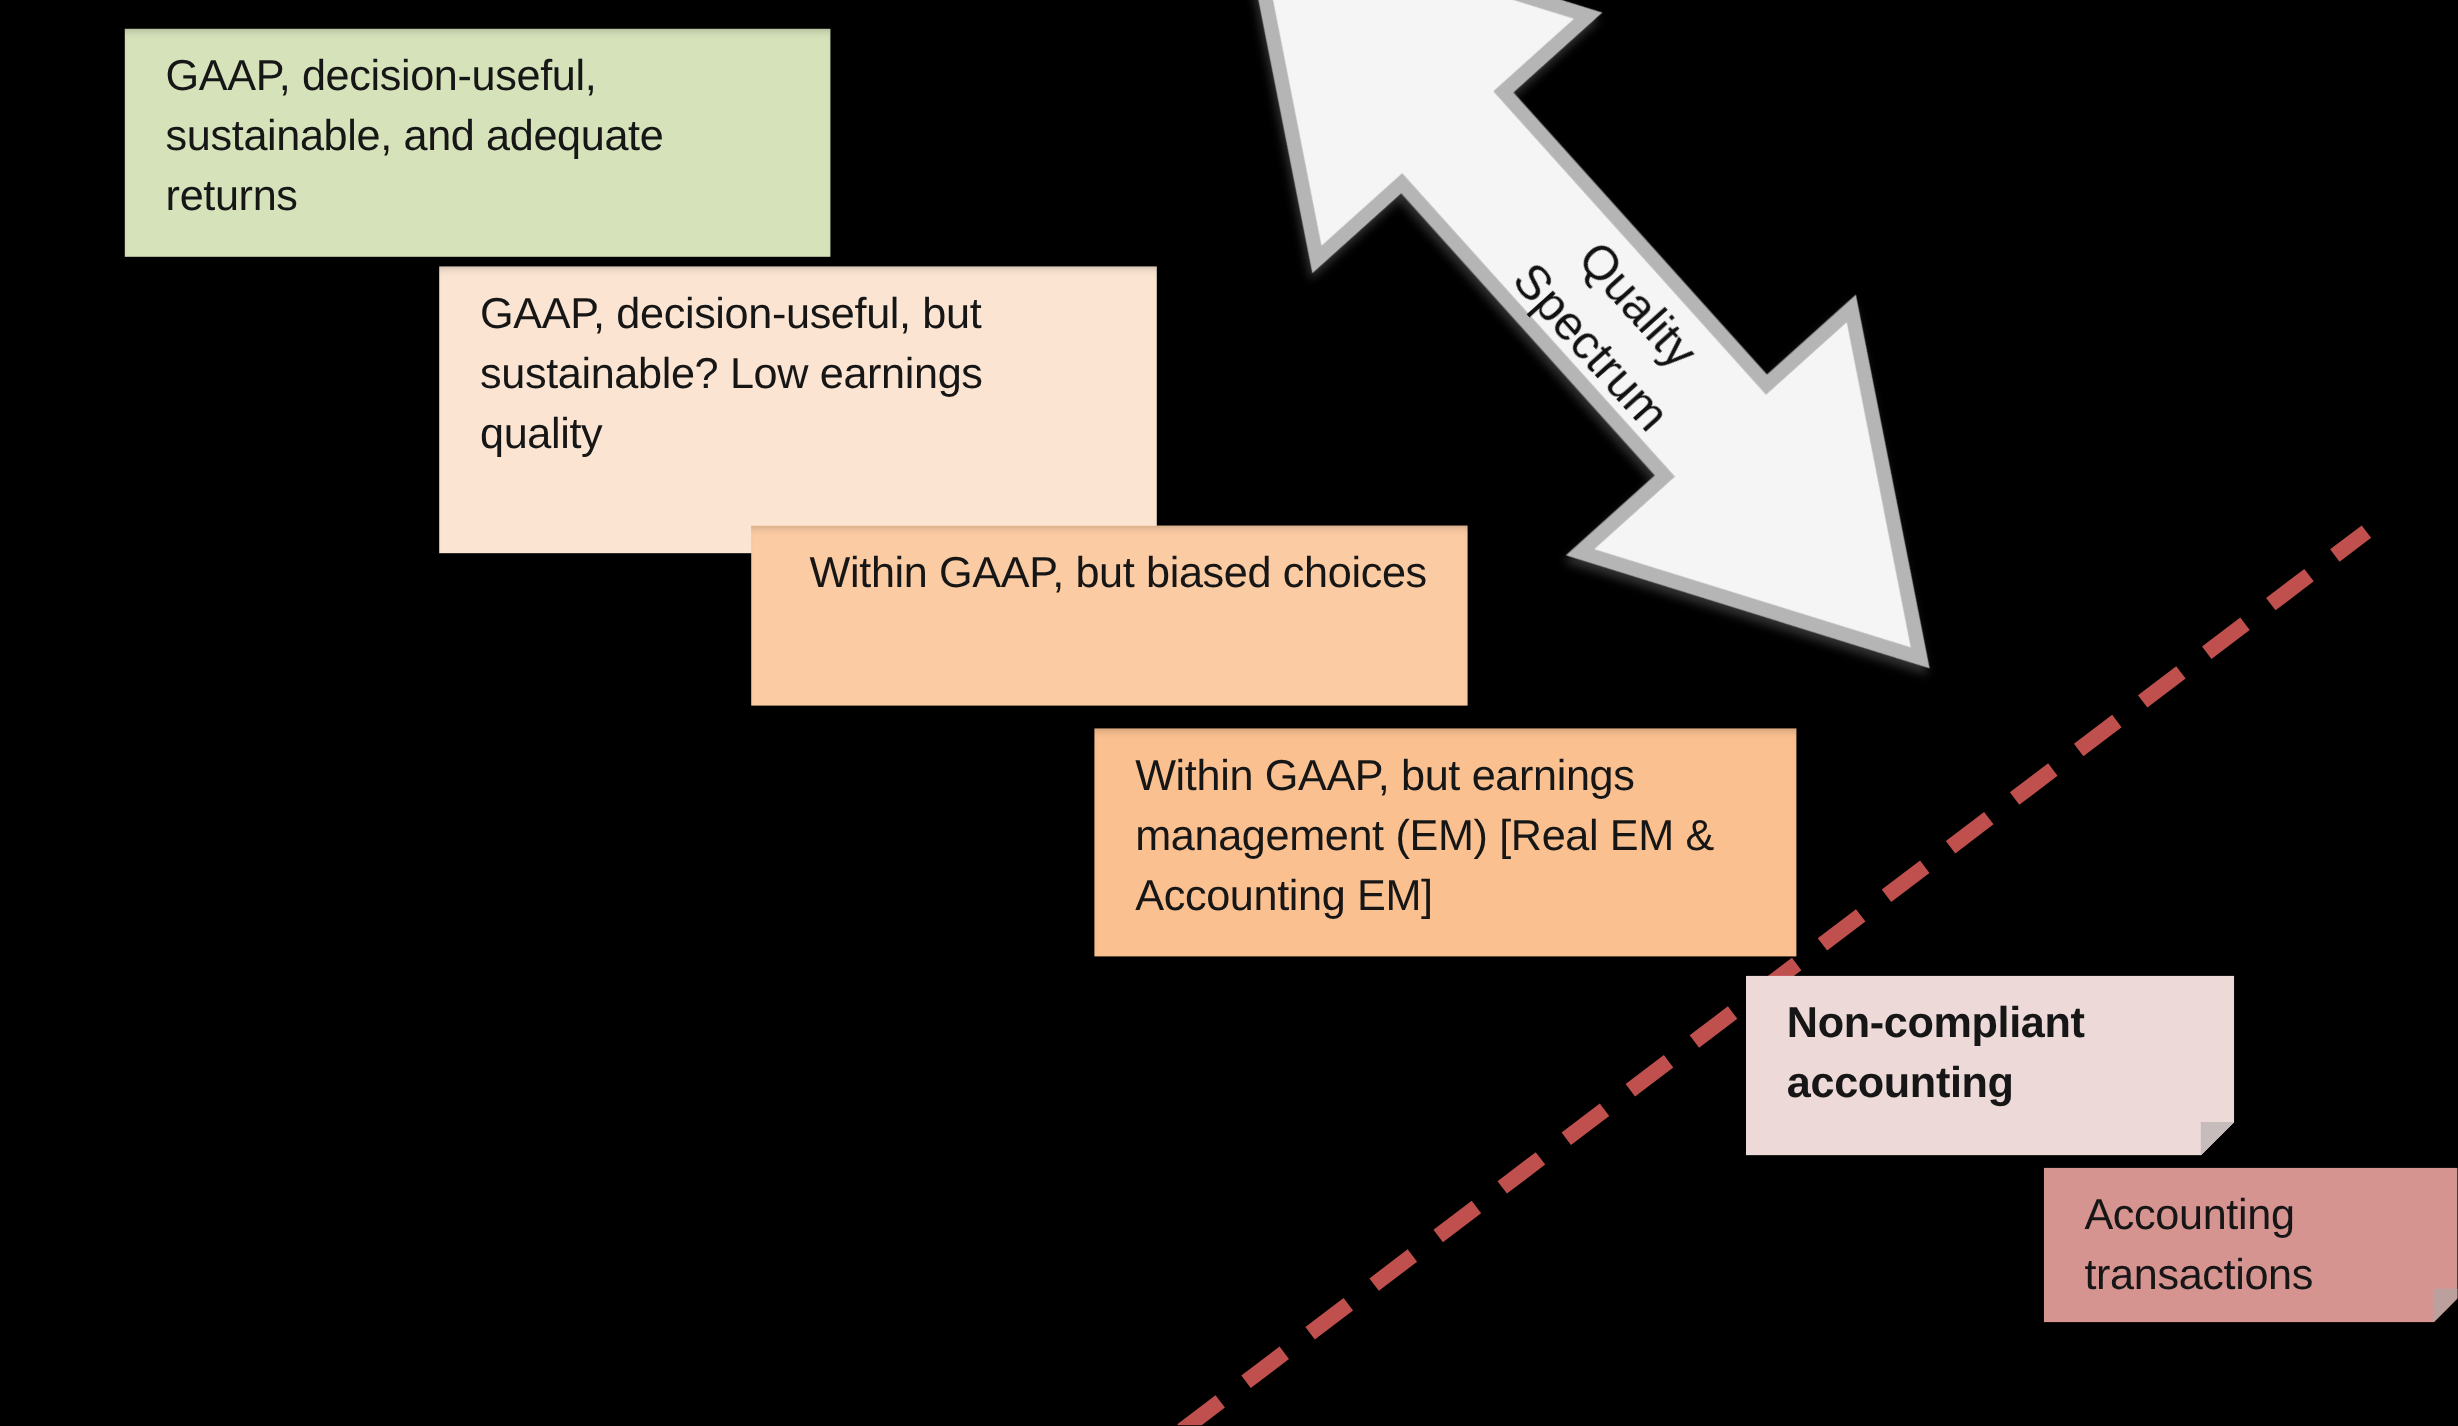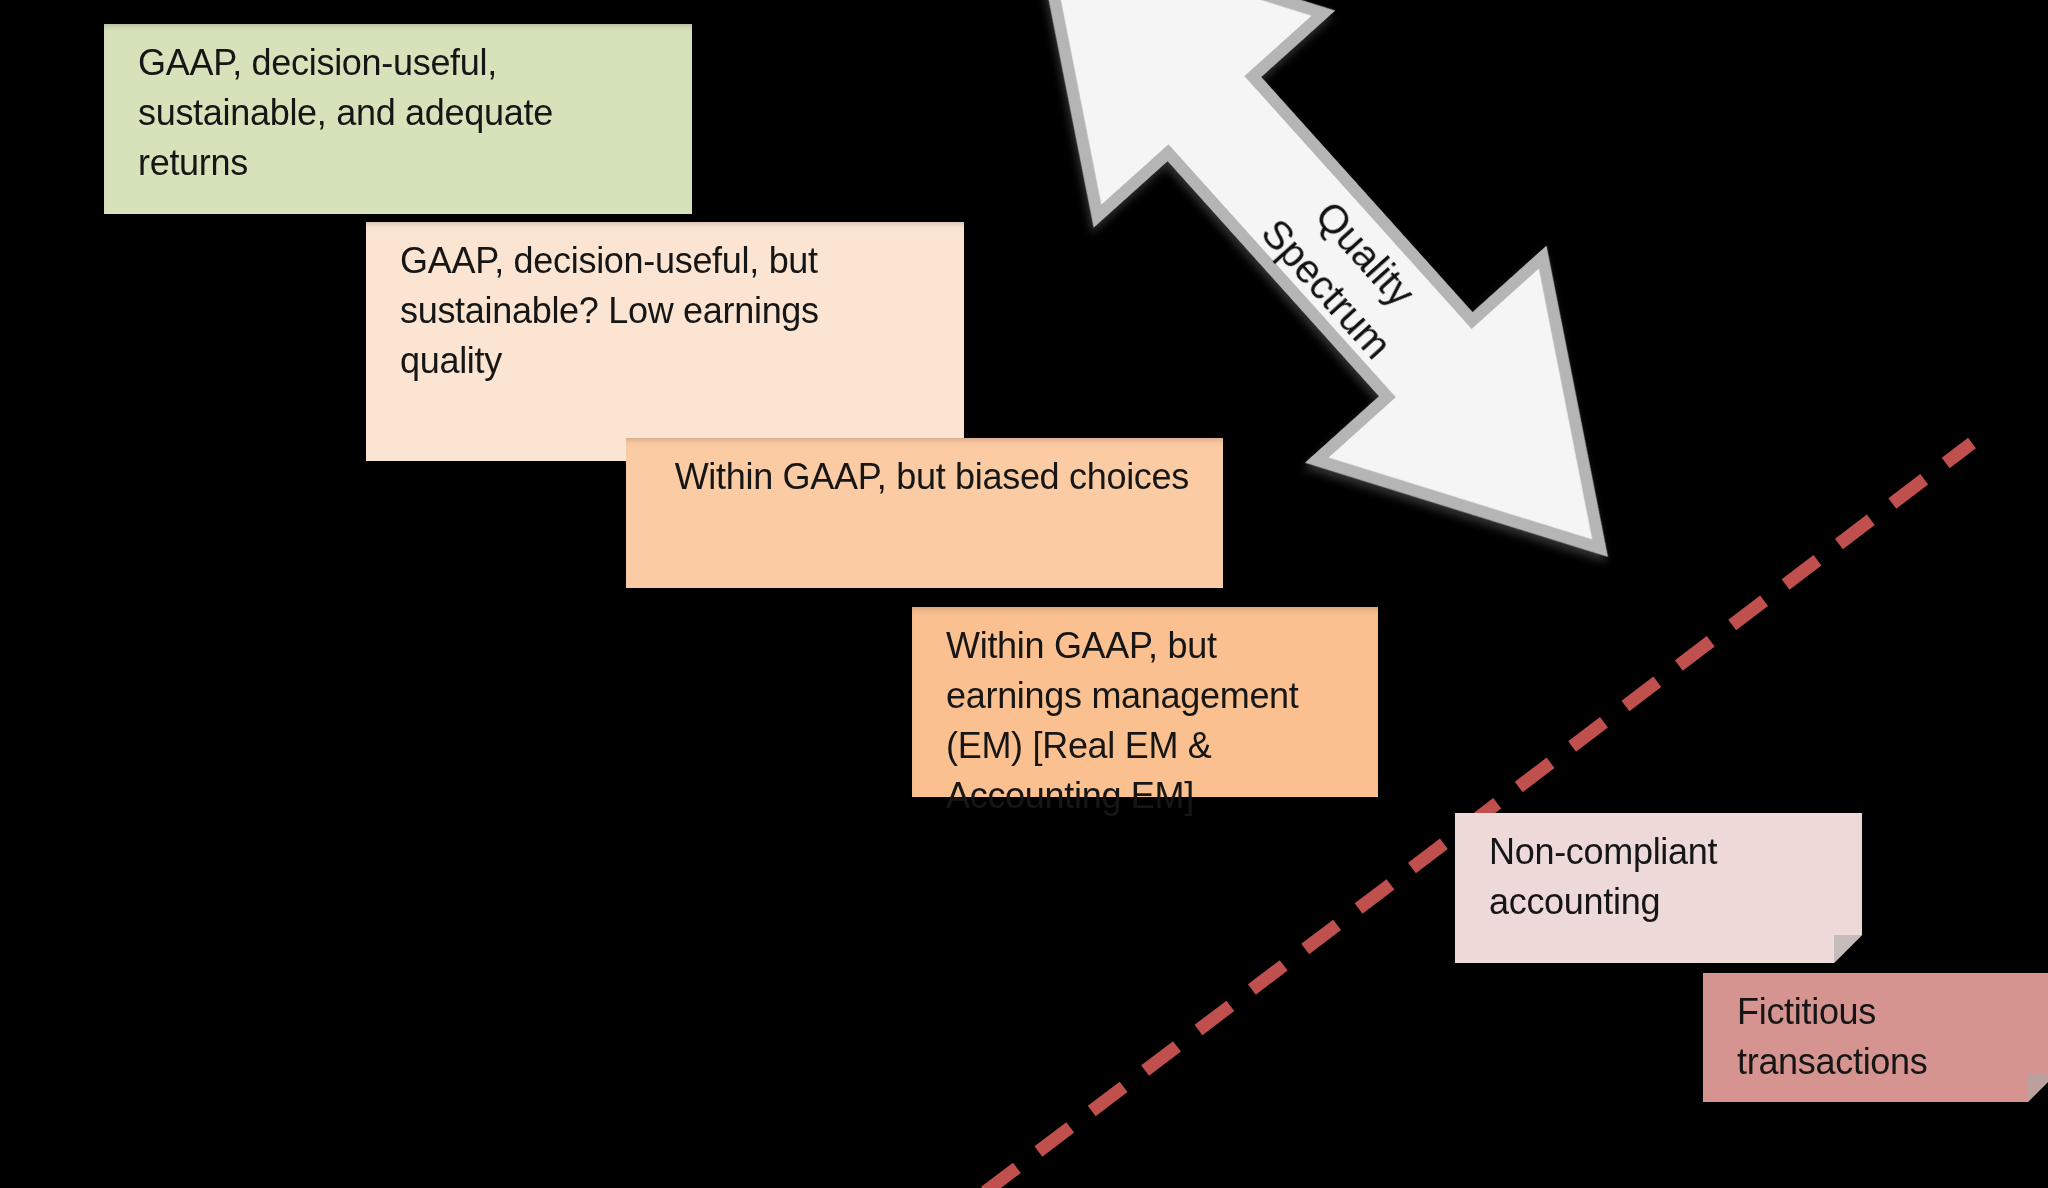--- a/index.html
+++ b/index.html
@@ -10,21 +10,21 @@
   .overlay{position:absolute;left:0;top:0;z-index:1;}
   .box{
     position:absolute;z-index:2;box-sizing:border-box;
     padding:14px 34px;color:#161616;
     font-size:36px;line-height:50px;letter-spacing:-0.3px;
     box-shadow:inset 0 6px 9px -7px rgba(0,0,0,0.35);
   }
   .b1{left:104px;top:24px;width:588px;height:190px;}
   .b2{left:366px;top:222px;width:598px;height:239px;}
   .b3{left:626px;top:438px;width:597px;height:150px;}
-  .b4{left:912px;top:607px;width:466px;height:190px;}
+  .b4{left:912px;top:607px;width:585px;height:190px;}
   .b5{left:1455px;top:813px;width:407px;height:150px;}
   .b6{left:1703px;top:973px;width:353px;height:129px;}
   .folded{
     clip-path:polygon(0 0,100% 0,100% calc(100% - 28px),calc(100% - 28px) 100%,0 100%);
     box-shadow:none;
   }
   .fold{
     position:absolute;right:0;bottom:0;width:0;height:0;
     border-top:28px solid #c6bcbb;border-right:28px solid transparent;
   }
@@ -54,23 +54,23 @@
   </svg>
 
   <div class="box b1" style="background-color: rgb(213, 226, 186);">GAAP, decision-useful, sustainable, and adequate returns</div>
 
   <div class="box b2" style="background-color: rgb(251, 229, 210);">GAAP, decision-useful, but sustainable? Low earnings quality</div>
 
   <div class="box b3" style="background-color: rgb(251, 203, 163); text-align: right;">Within GAAP, but biased choices</div>
 
   <div class="box b4" style="background-color: rgb(250, 192, 144);">Within GAAP, but earnings management (EM) [Real EM &amp; Accounting EM]</div>
 
-  <div class="box b5 folded" style="background-color: rgb(236, 217, 216);">
+  <div class="box b5 folded" style="background-color: rgb(236, 217, 216); font-weight: bold;">
     <span>Non-compliant accounting</span>
     <span class="fold" style="border-top-color: rgb(198, 188, 187);"></span>
   </div>
 
   <div class="box b6 folded" style="background-color: rgb(214, 148, 145);">
-    <span>Fictitious transactions</span>
+    <span>Accounting transactions</span>
     <span class="fold" style="border-top-color: rgb(188, 160, 158);"></span>
   </div>
 
 </div>
 
 </body></html>

